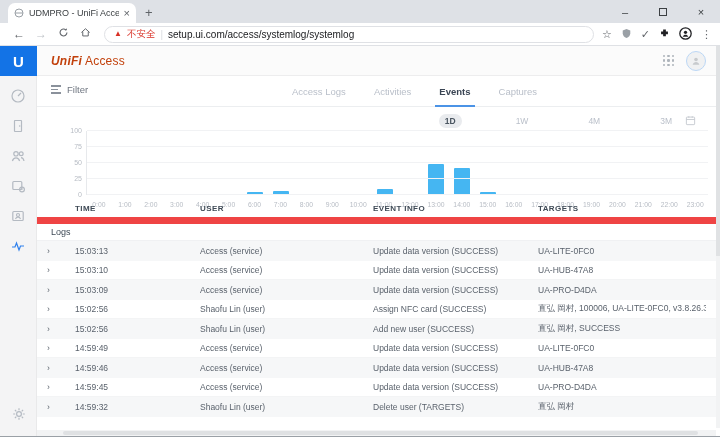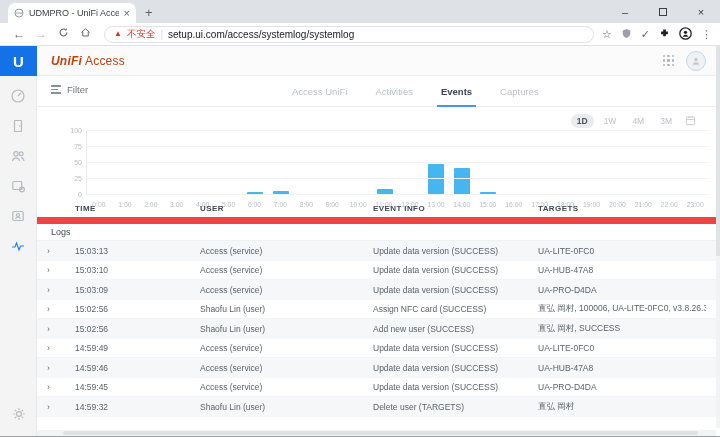--- a/index.html
+++ b/index.html
@@ -65,21 +65,21 @@
   .tab-bar { position:absolute; left:255px; top:0; height:31px; display:flex; gap:28px; }
   .apptab { font-size:9.5px; color:#b9bfc9; display:flex; align-items:center; height:100%;
             cursor:pointer; position:relative; }
   .apptab.active { color:#3a4554; font-weight:bold; }
   .apptab.active::after { content:""; position:absolute; left:-4px; right:-4px; bottom:0;
             height:2px; background:#4b93e6; }
 
   
   .chart-section { position:absolute; top:61px; left:0; right:0; height:154px; }
   .ranges { position:absolute; top:5px; right:24px; display:flex; align-items:center; gap:4px; }
-  .range { font-size:8.5px; color:#b9bfc9; padding:2px 6px; border-radius:8px; cursor:pointer; }
+  .range { font-size:8.5px; color:#b9bfc9; padding:2px 6px; border-radius:8px; cursor:pointer;margin-left:44px; }
   .range.active { background:#e9ebee; color:#4a5560; font-weight:bold; }
   .calicon { margin-left:3px; cursor:pointer; }
   .plotwrap { position:absolute; left:25px; right:12px; top:24px; height:64px; }
   .plot { position:absolute; left:24px; right:0; top:0; bottom:0; border-left:1px solid #e7e9ec; }
   .gridline { position:absolute; left:0; right:0; height:1px; background:#f1f2f4; }
   .ylab { position:absolute; right:calc(100% + 5px); font-size:7px; color:#b7bcc4; transform:translateY(3px); }
   .bars { position:absolute; left:0; right:0; top:0; bottom:0; display:flex; align-items:flex-end; }
   .slot { flex:1; display:flex; justify-content:center; align-items:flex-end; height:100%; }
   .bar { width:62%; background:#45b6f2; border-radius:1px 1px 0 0; }
   .xlabels { position:absolute; left:49px; right:12px; top:94px; display:flex; }
@@ -256,21 +256,21 @@
       <div class="subnav">
         <div class="filterbtn">
           <span class="filterbars">
               <i></i>
               <i></i>
               <i></i>
             </span>
           <span>Filter</span>
         </div>
         <div class="tab-bar" id="tab-bar">
-            <div class="apptab">Access UniFi</div>
+            <div class="apptab">Access Logs</div>
             <div class="apptab">Activities</div>
             <div class="apptab active">Events</div>
             <div class="apptab">Captures</div>
           </div>
       </div>
 
       <div class="chart-section">
         <div class="ranges">
           <span id="ranges" style="display:flex;gap:4px;">
               <span class="range active">1D</span>

